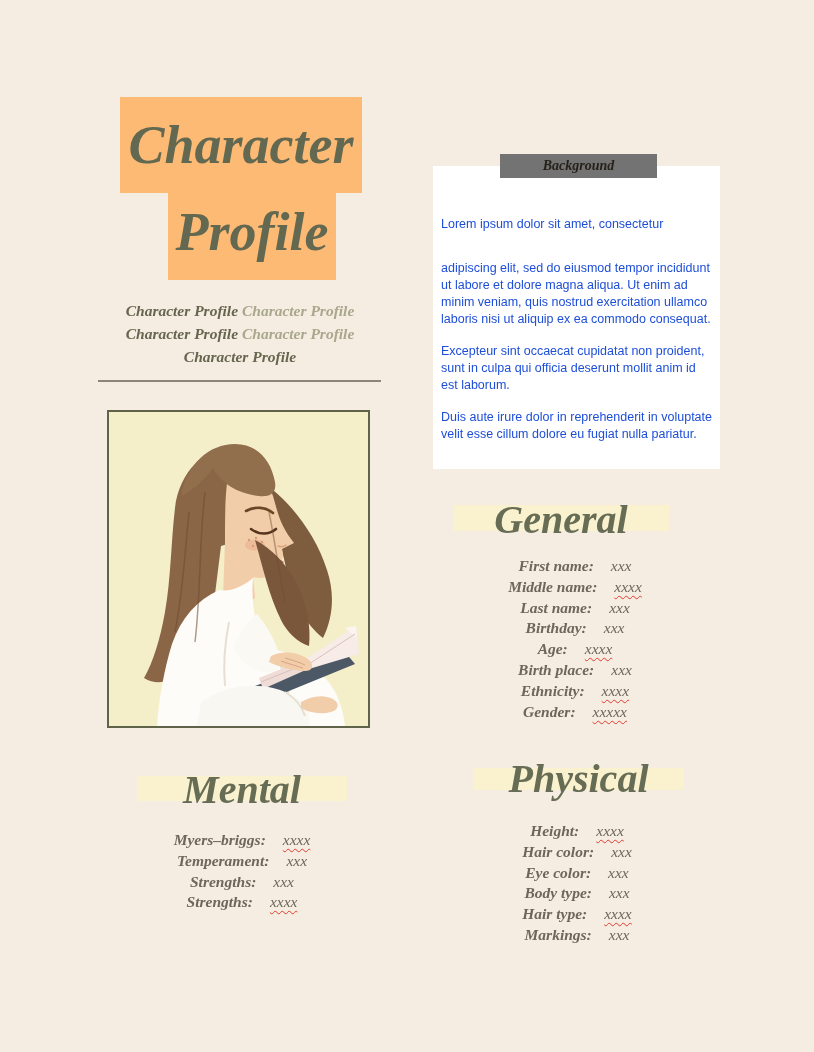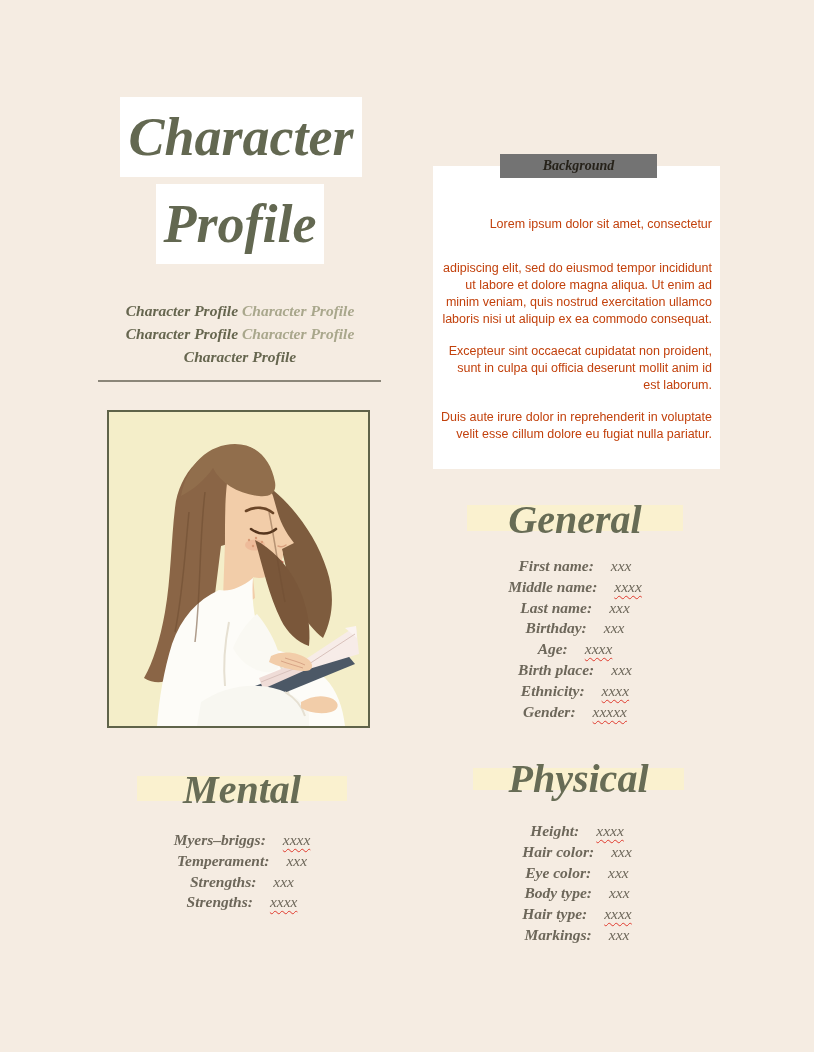--- a/index.html
+++ b/index.html
@@ -1,52 +1,52 @@
 <!DOCTYPE html>
 <html><head>
 <meta charset="utf-8">
 <style>
   html,body{margin:0;padding:0;background:#f5ece2;}
   .page{position:relative;width:814px;height:1052px;background:#f5ece2;overflow:hidden;
         font-family:"Liberation Serif","DejaVu Serif",serif;}
 
   
   .title-wrap{position:absolute;width:400px;text-align:center;}
-  .title-line{display:inline-block;background:#ffffff;color:#636851;
-              font-weight:bold;font-style:italic;font-size:54px;line-height:1.12;padding:10px 8px;}
+  .title-line{display:inline-block;background:#fdba74;color:#636851;
+              font-weight:bold;font-style:italic;font-size:54px;line-height:1.12;padding:18px 8px;}
 
   
   .subtitle{position:absolute;left:40px;top:283px;width:400px;text-align:center;
             font-size:15.5px;font-weight:bold;font-style:italic;line-height:23px;margin-top:16px;}
   .sub-dark{color:#66664f}
   .sub-light{color:#a9a78c}
 
   .divider{position:absolute;left:98px;top:380px;width:283px;height:2px;background:#8b8679;}
 
   
   .photo-frame{position:absolute;left:107px;top:410px;width:263px;height:318px;
                border:2px solid #5f6349;box-sizing:border-box;background:#f4eec9;}
   .photo-frame svg{display:block;width:100%;height:100%;}
 
   
   .card{position:absolute;left:433px;top:166px;width:287px;height:303px;background:#ffffff;}
   .card-text{padding:50px 8px 0;font-family:"Liberation Sans","DejaVu Sans",sans-serif;
-             font-size:12.5px;line-height:17px;color:#c2410c;text-align:right;}
+             font-size:12.5px;line-height:17px;color:#1d4ed8;text-align:left;}
   .card-text p{margin:0 0 15px;}
   .card-text p:nth-of-type(1){margin-bottom:27px;}
   .bg-label{position:absolute;left:500px;top:154px;width:157px;height:24px;background:#737373;
             text-align:center;font-size:14px;font-weight:bold;font-style:italic;
             line-height:24px;color:#26221a;z-index:2;}
 
   
   .strip{position:absolute;background:#faf1cf;}
   .htext{position:absolute;left:50%;bottom:-9px;transform:translateX(-50%);
          white-space:nowrap;font-weight:bold;font-style:italic;font-size:40px;
          line-height:1;color:#676c55;}
-  #general-strip{left:467px;top:505px;width:216px;height:26px;}
+  #general-strip{left:453px;top:505px;width:216px;height:26px;}
   #mental-strip{left:137px;top:776px;width:210px;height:25px;}
   #physical-strip{left:473px;top:768px;width:211px;height:22px;}
 
   
   .fields{position:absolute;width:260px;font-size:15.5px;font-style:italic;color:#6d675a;}
   .frow{display:flex;justify-content:center;gap:17px;line-height:20.8px;}
   .flabel{font-weight:bold;}
   .misspelled{text-decoration-line:underline;text-decoration-style:wavy;
               text-decoration-color:#e03a2e;text-decoration-thickness:1px;
               text-underline-offset:3px;}
@@ -55,21 +55,21 @@
   #physical-fields{left:447px;top:821px;}
 </style>
 </head>
 <body>
 
 <div class="page">
 
   <div class="title-wrap" style="left:41px;top:97px;">
     <span class="title-line">Character</span>
   </div>
-  <div class="title-wrap" style="left:40px;top:184px;">
+  <div class="title-wrap" style="left:52px;top:184px;">
     <span class="title-line">Profile</span>
   </div>
 
   <div class="subtitle">
     <div>
       <span class="sub-dark">Character Profile</span>
       <span class="sub-light">Character Profile</span>
     </div>
     <div>
       <span class="sub-dark">Character Profile</span>

